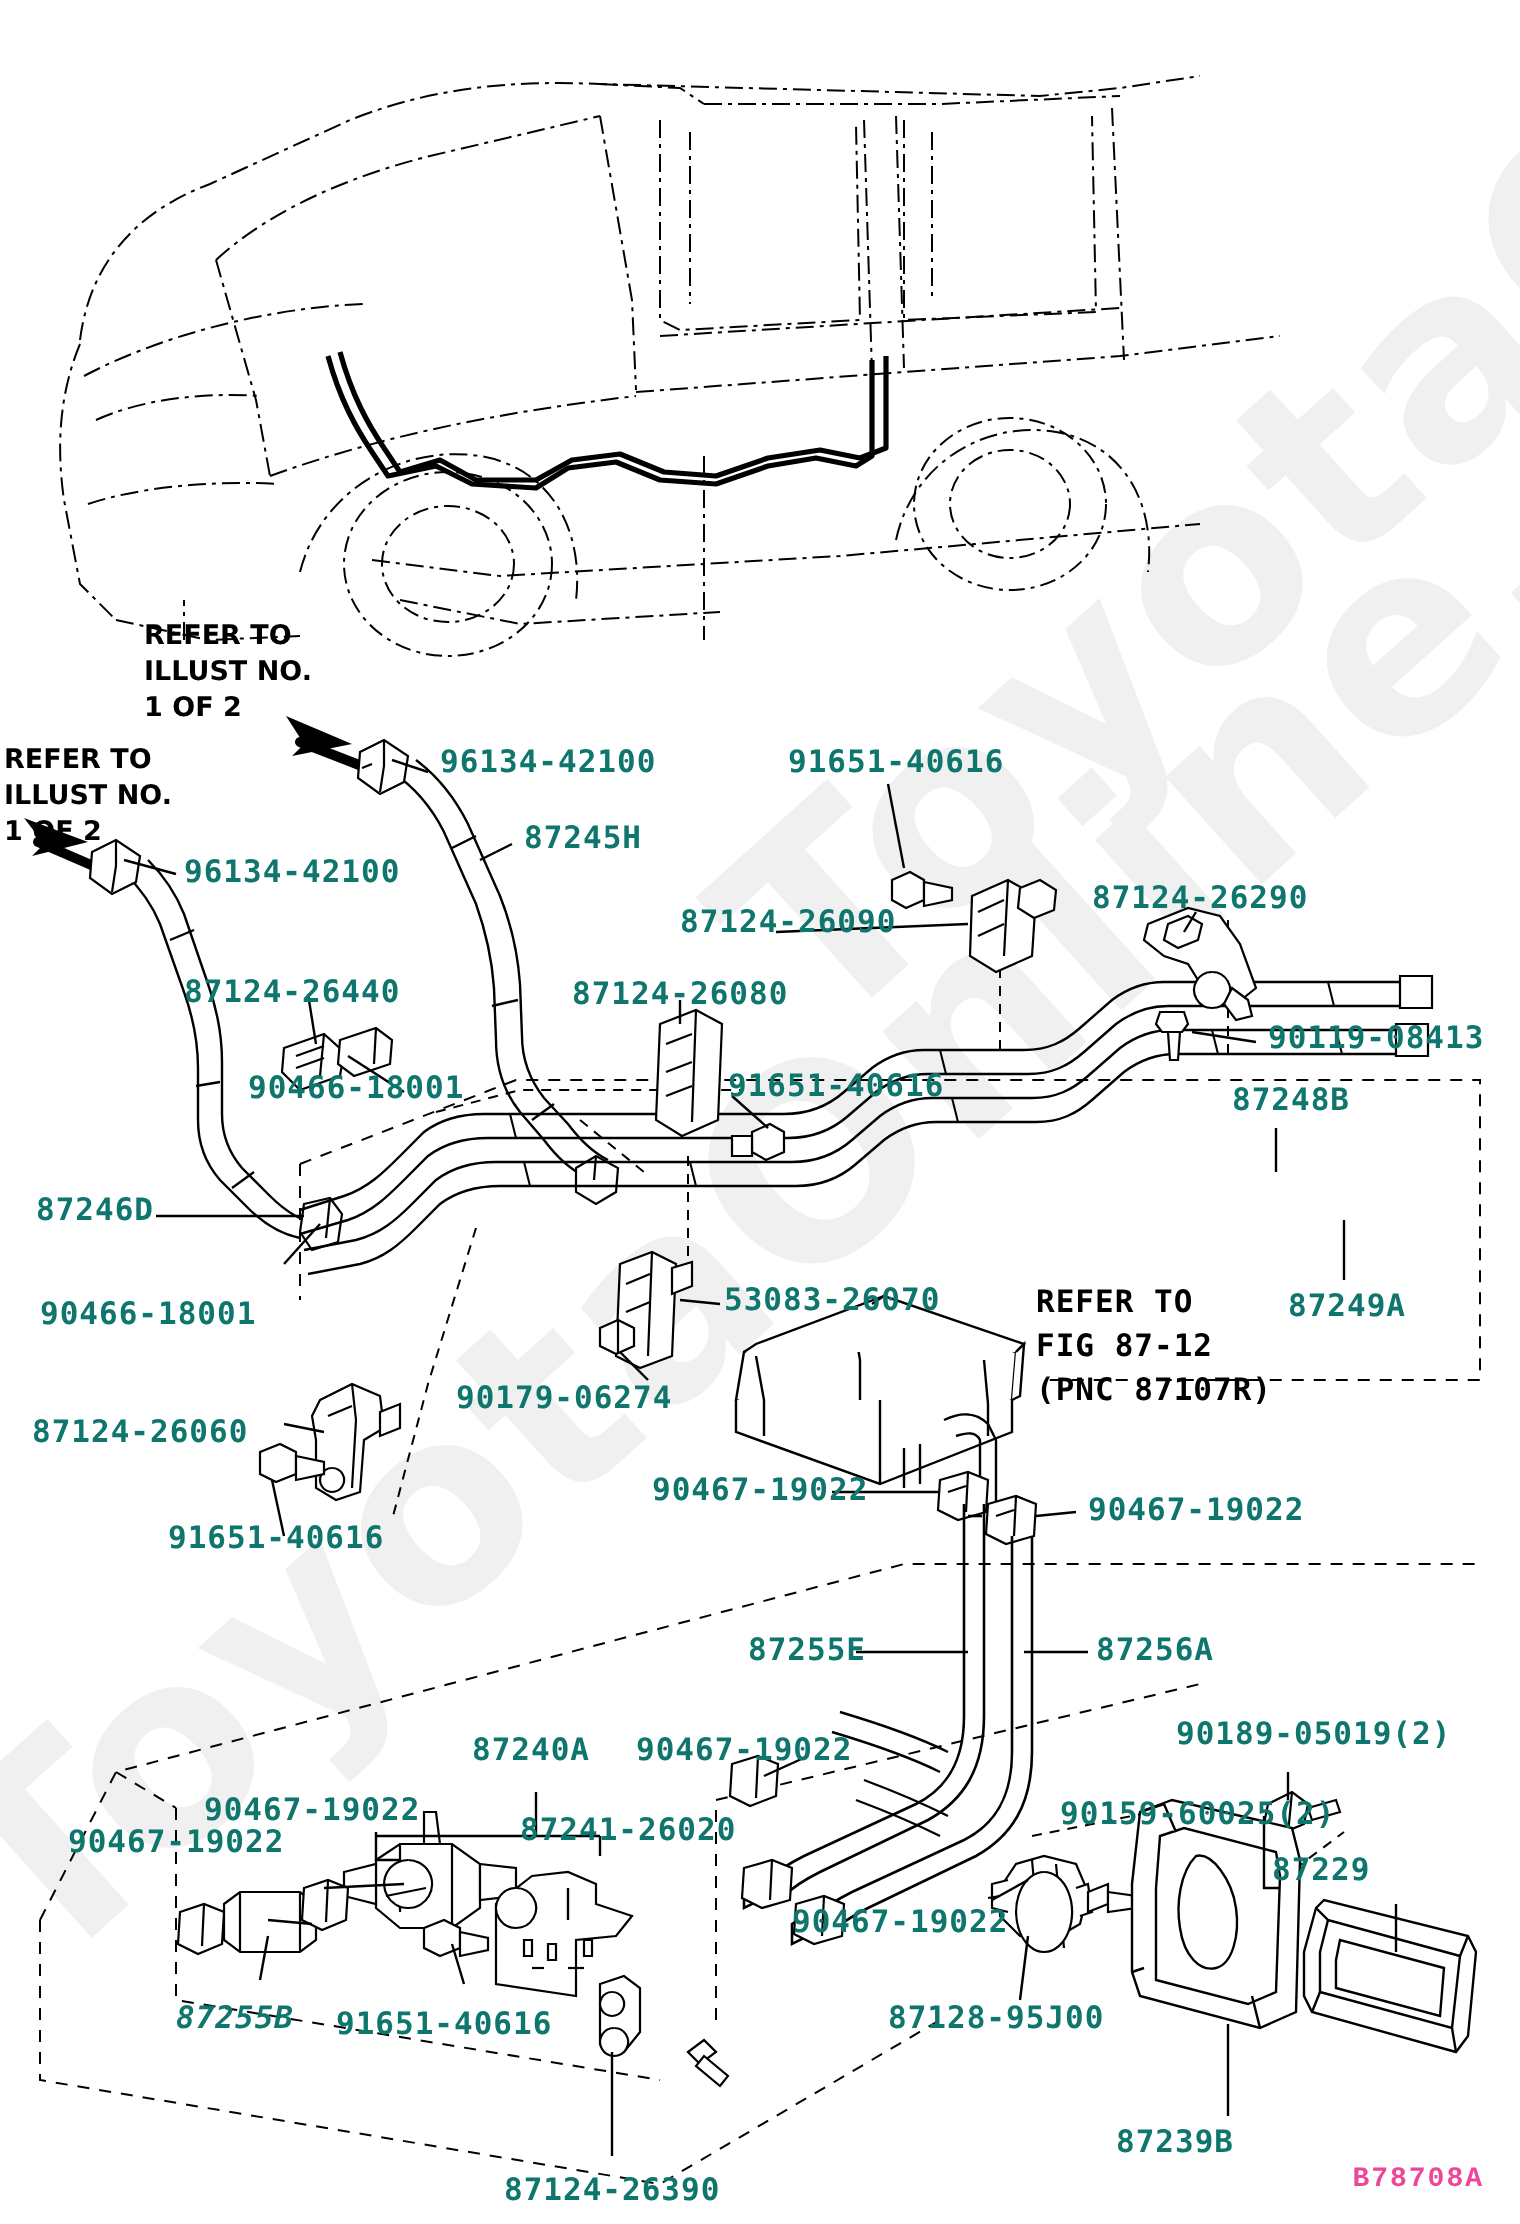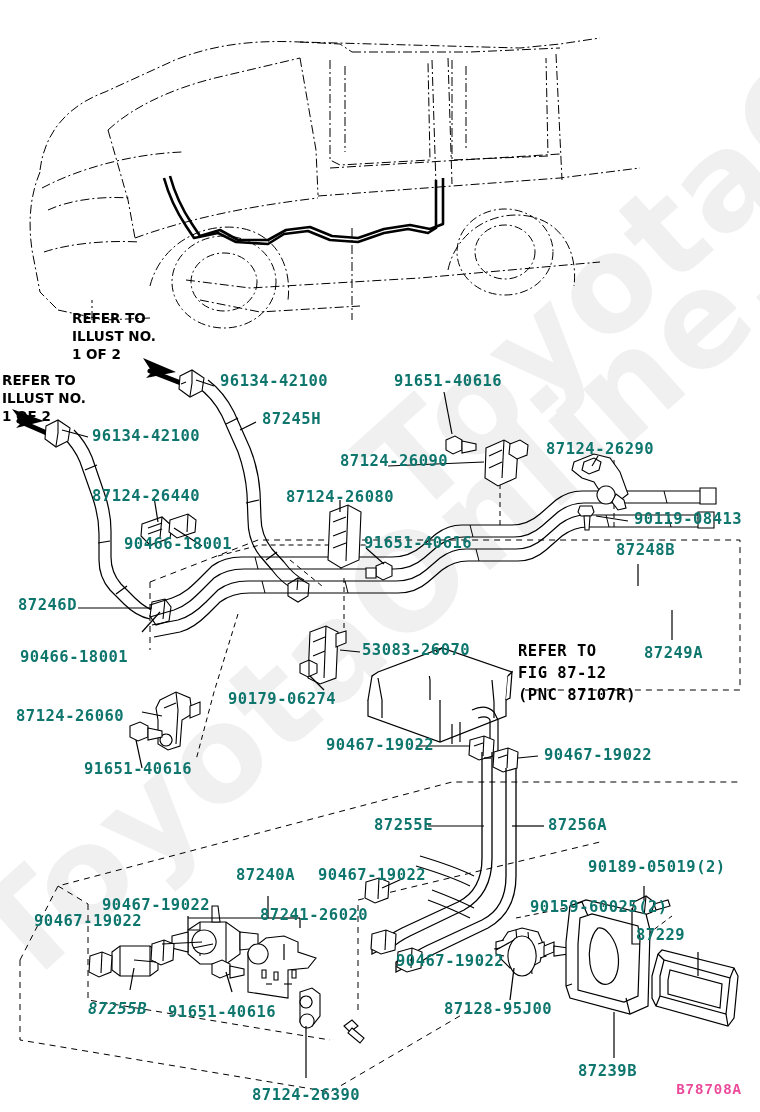--- a/index.html
+++ b/index.html
@@ -609,21 +609,21 @@
   <div class="lbl" style="left:236px;top:866px;">87240A</div>
   <div class="lbl" style="left:102px;top:896px;">90467-19022</div>
   <div class="lbl" style="left:494px;top:898px;margin-left:36px;">90159-60025(2)</div>
   <div class="lbl" style="left:34px;top:912px;">90467-19022</div>
   <div class="lbl" style="left:240px;top:906px;margin-left:20px;">87241-26020</div>
   <div class="lbl" style="left:636px;top:926px;">87229</div>
   <div class="lbl" style="left:396px;top:952px;">90467-19022</div>
   <div class="lbl" style="left:88px;top:1000px;font-style:italic;">87255B</div>
   <div class="lbl" style="left:168px;top:1003px;">91651-40616</div>
   <div class="lbl" style="left:444px;top:1000px;text-align:center;">87128-95J00</div>
-  <div class="lbl" style="left:578px;top:1062px;">87239B</div>
+  <div class="lbl" style="left:558px;top:1062px;">87239B</div>
   <div class="lbl" style="left:252px;top:1086px;">87124-26390</div>
 
   <div class="refer-mono" style="left:518px;top:640px;">
     <div>REFER TO</div>
     <div>FIG 87-12</div>
     <div>(PNC 87107R)</div>
   </div>
 
   <div id="code">B78708A</div>
 

